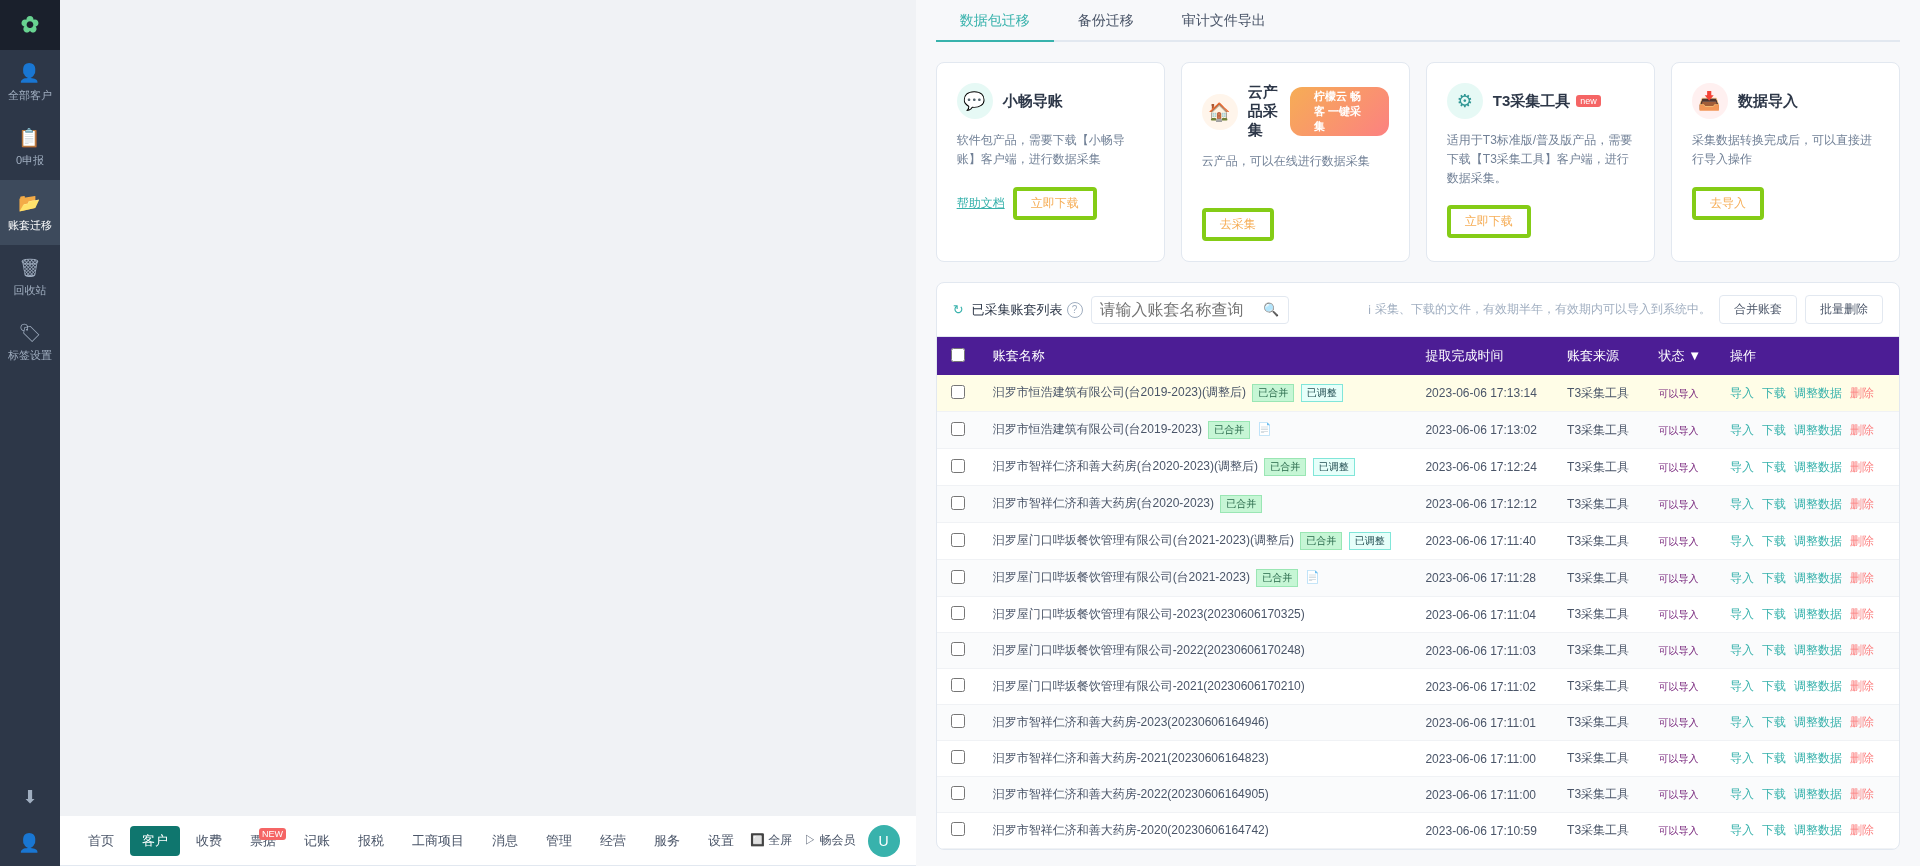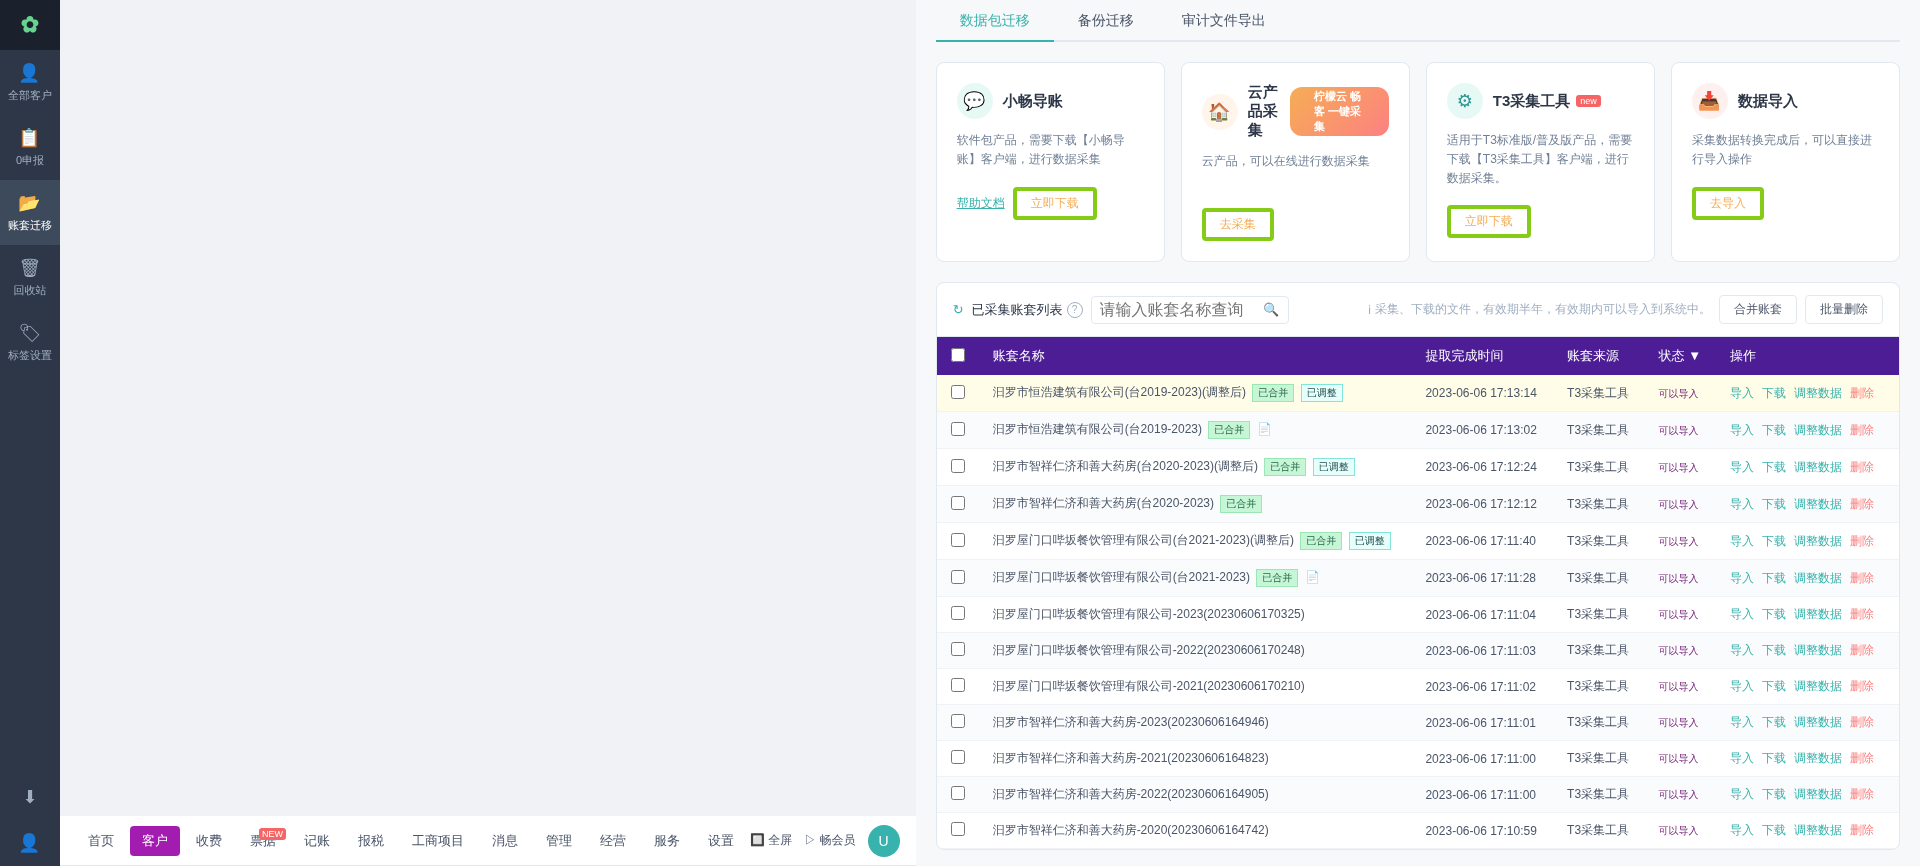--- a/index.html
+++ b/index.html
@@ -66,21 +66,21 @@
     }
     .nav-item {
       padding: 6px 12px;
       cursor: pointer;
       color: #4a5568;
       border-radius: 4px;
       font-size: 13px;
       position: relative;
     }
     .nav-item.active {
-      background: #a21caf;
+      background: #0f766e;
       color: #fff;
       border-radius: 4px;
     }
     .nav-item .new-badge {
       position: absolute;
       top: 2px;
       right: 2px;
       background: #f56565;
       color: #fff;
       font-size: 9px;

